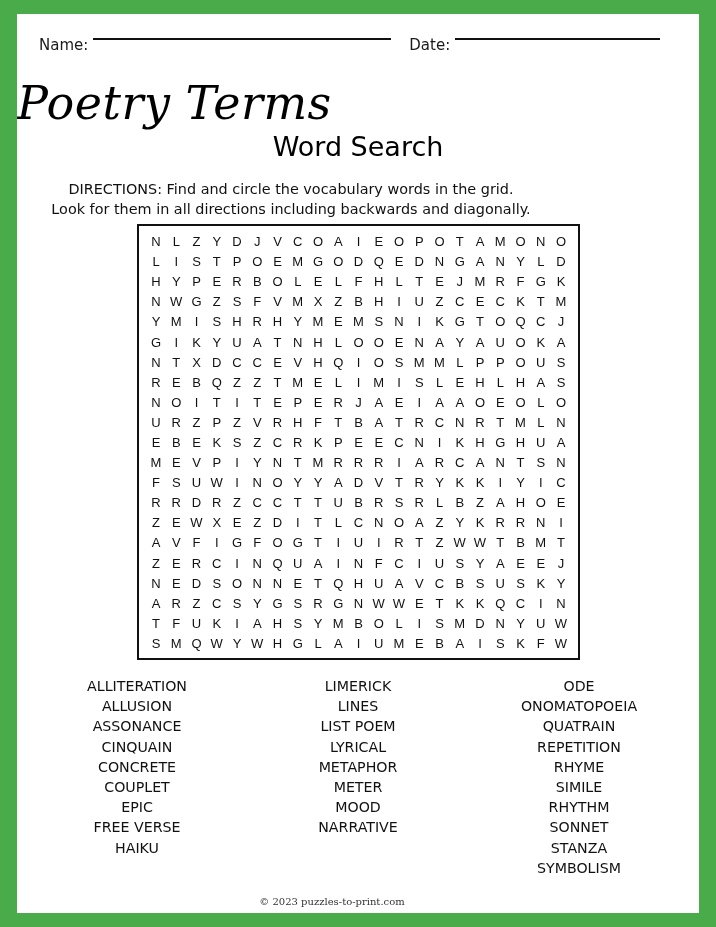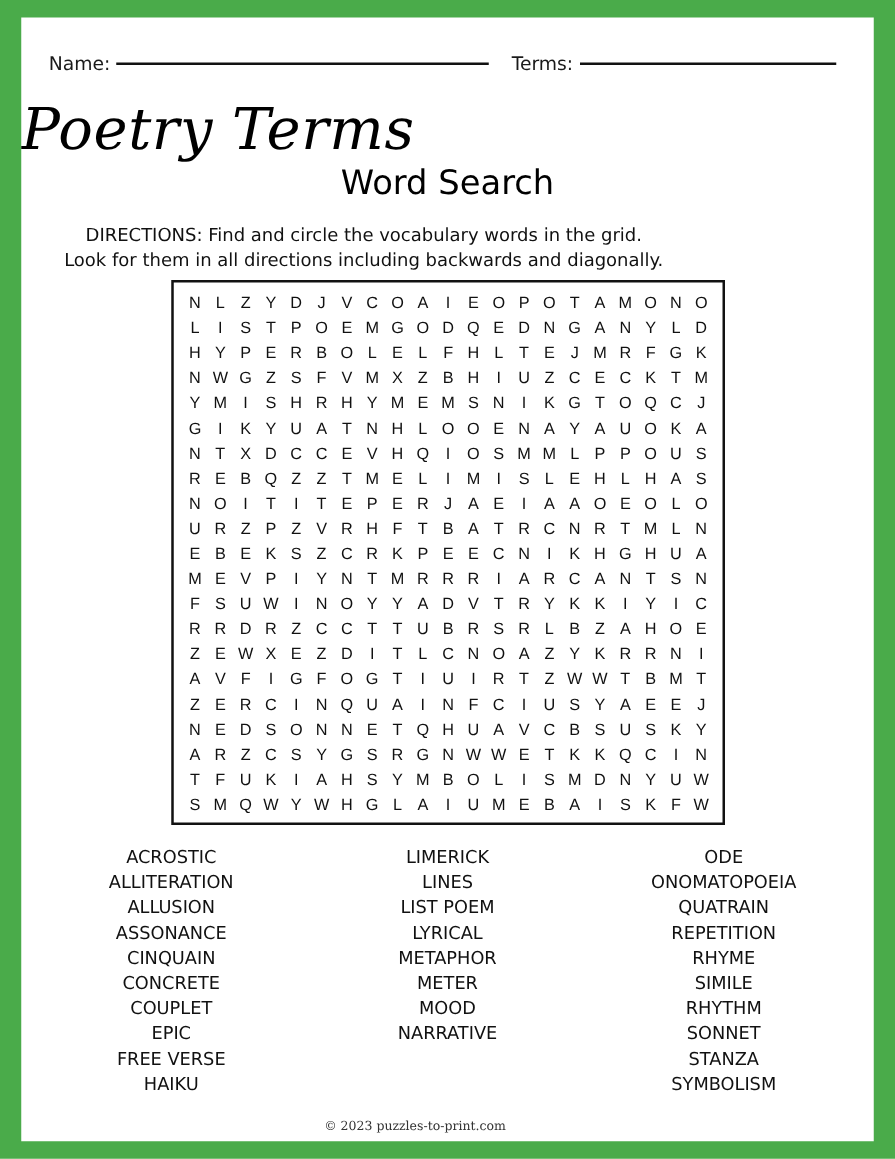--- a/index.html
+++ b/index.html
@@ -25,21 +25,21 @@
   }
 
   
   .namedate {
     position: absolute;
     left: 22px;
     top: 24px;
     width: 638px;
     height: 28px;
     display: flex;
-    align-items: center;
+    align-items: flex-start;
   }
   .nd-label {
     font-family: "DejaVu Sans", sans-serif;
     font-size: 15px;
     color: #1a1a1a;
     white-space: nowrap;
     line-height: 15px;
     padding-bottom: 1px;
   }
   .nd-rule {
@@ -150,21 +150,21 @@
 </style>
 </head>
 <body>
 
 <div id="page">
 
   <div class="namedate">
     <span class="nd-label">Name:</span>
     <span class="nd-rule name"></span>
     <span class="nd-gap"></span>
-    <span class="nd-label">Terms:</span>
+    <span class="nd-label">Date:</span>
     <span class="nd-rule date"></span>
   </div>
 
   <div class="title">Poetry Terms</div>
   <div class="subtitle">Word Search</div>
 
   <div class="directions">
     <div>DIRECTIONS:  Find and circle the vocabulary words in the grid.</div>
     <div>Look for them in all directions including backwards and diagonally.</div>
   </div>
@@ -650,21 +650,20 @@
         <span class="grid-cell">I</span>
         <span class="grid-cell">S</span>
         <span class="grid-cell">K</span>
         <span class="grid-cell">F</span>
         <span class="grid-cell">W</span>
       </div>
     </div>
 
   <div id="wordlist">
       <div class="word-col">
-        <div class="word">ACROSTIC</div>
         <div class="word">ALLITERATION</div>
         <div class="word">ALLUSION</div>
         <div class="word">ASSONANCE</div>
         <div class="word">CINQUAIN</div>
         <div class="word">CONCRETE</div>
         <div class="word">COUPLET</div>
         <div class="word">EPIC</div>
         <div class="word">FREE VERSE</div>
         <div class="word">HAIKU</div>
       </div>

